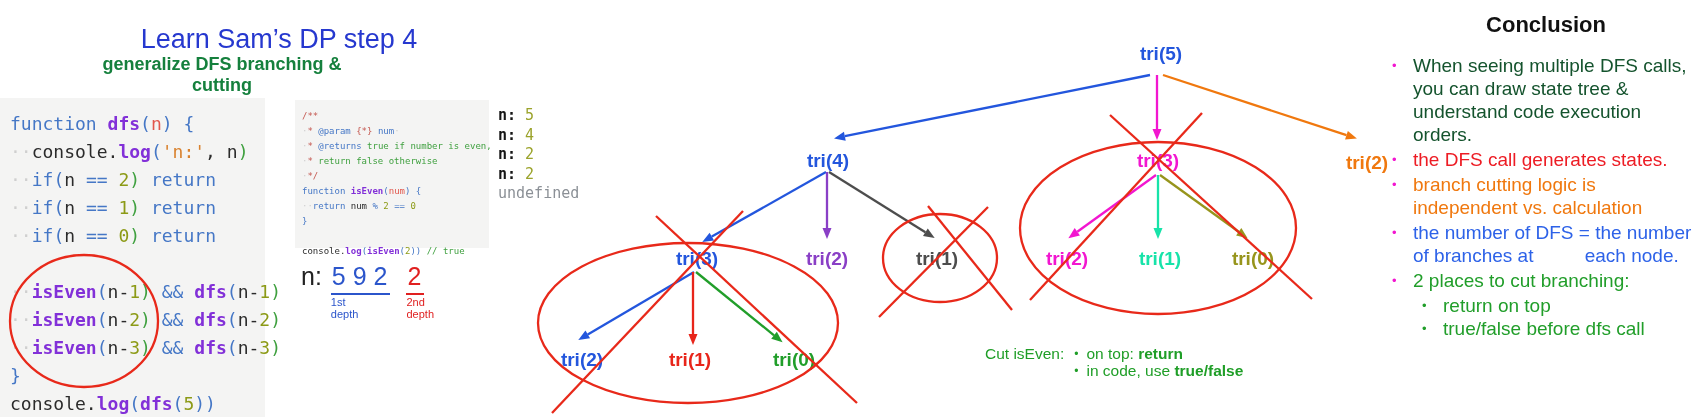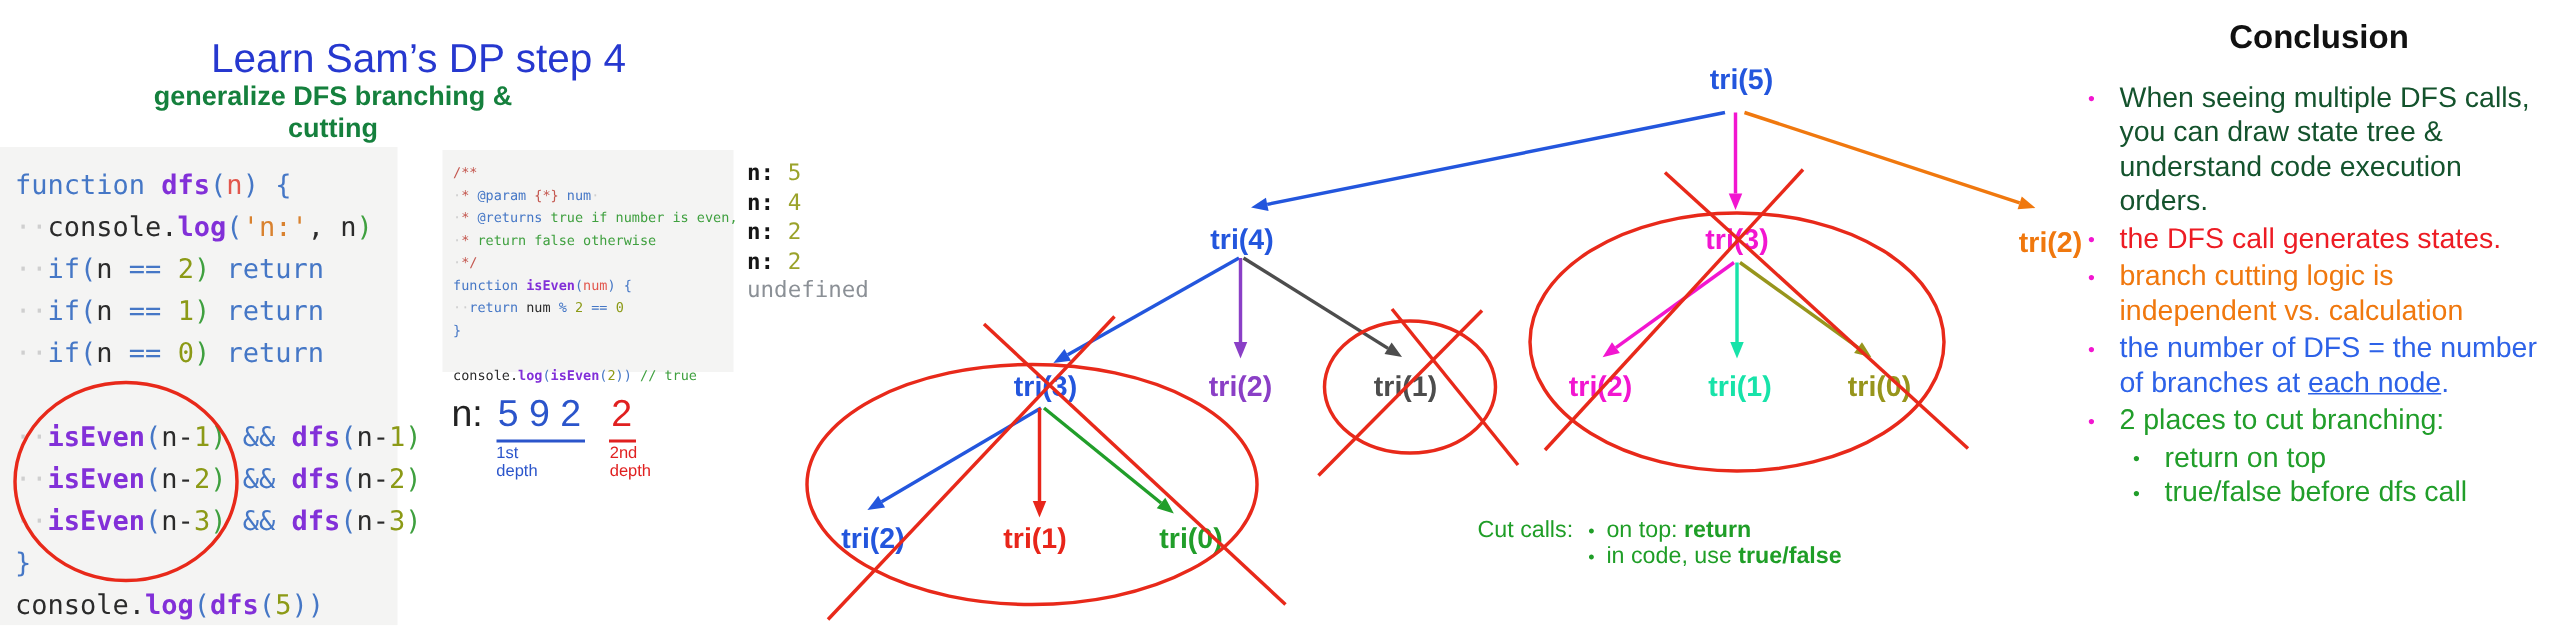--- a/index.html
+++ b/index.html
@@ -60,21 +60,21 @@
   .cut-marker{margin-right:8px;font-size:12px;}
 
   
   #conclusion{position:absolute;left:1392px;top:12px;width:308px;}
   .concl-title{text-align:center;font-size:22px;font-weight:bold;color:#111;}
   .concl-list{margin-top:16px;}
   .bullet{display:flex;font-size:19px;line-height:23px;margin-bottom:2px;}
   .bullet-marker{width:11px;margin-right:10px;font-size:13px;flex:none;}
   .bullet-text{flex:1;}
   .sub-bullet{margin-left:30px;margin-bottom:0;}
-  .u{text-decoration:underline;}
+  .u{margin-left:46px;}
 </style>
 </head>
 <body>
 
 <div class="stage">
 
   <div class="main-title" style="color: rgb(38, 56, 207);">Learn Sam’s DP step 4</div>
   <div class="main-subtitle" style="color: #15803d;">generalize DFS branching &amp; cutting</div>
 
   <div class="panel" id="dfs-code">
@@ -167,21 +167,21 @@
       <ellipse cx="84" cy="321" rx="74" ry="66" fill="none" stroke="#e8291a" stroke-width="2.3"></ellipse>
       <line x1="656" y1="216" x2="857" y2="403" stroke="#e8291a" stroke-width="2.3"></line>
       <line x1="743" y1="211" x2="552" y2="413" stroke="#e8291a" stroke-width="2.3"></line>
       <line x1="1110" y1="115" x2="1312" y2="299" stroke="#e8291a" stroke-width="2.3"></line>
       <line x1="1202" y1="113" x2="1030" y2="300" stroke="#e8291a" stroke-width="2.3"></line>
       <line x1="928" y1="206" x2="1012" y2="310" stroke="#e8291a" stroke-width="2.3"></line>
       <line x1="988" y1="207" x2="879" y2="317" stroke="#e8291a" stroke-width="2.3"></line>
     </svg>
 
   <div id="cut-note" style="color: rgb(31, 158, 39);">
-    <span class="cut-prefix">Cut calls:</span>
+    <span class="cut-prefix">Cut isEven:</span>
     <div class="cut-items">
         <div class="cut-item">
           <span class="cut-marker">•</span>
           <span><span>on top: </span><b>return</b></span>
         </div>
         <div class="cut-item">
           <span class="cut-marker">•</span>
           <span><span>in code, use </span><b>true/false</b></span>
         </div>
       </div>

